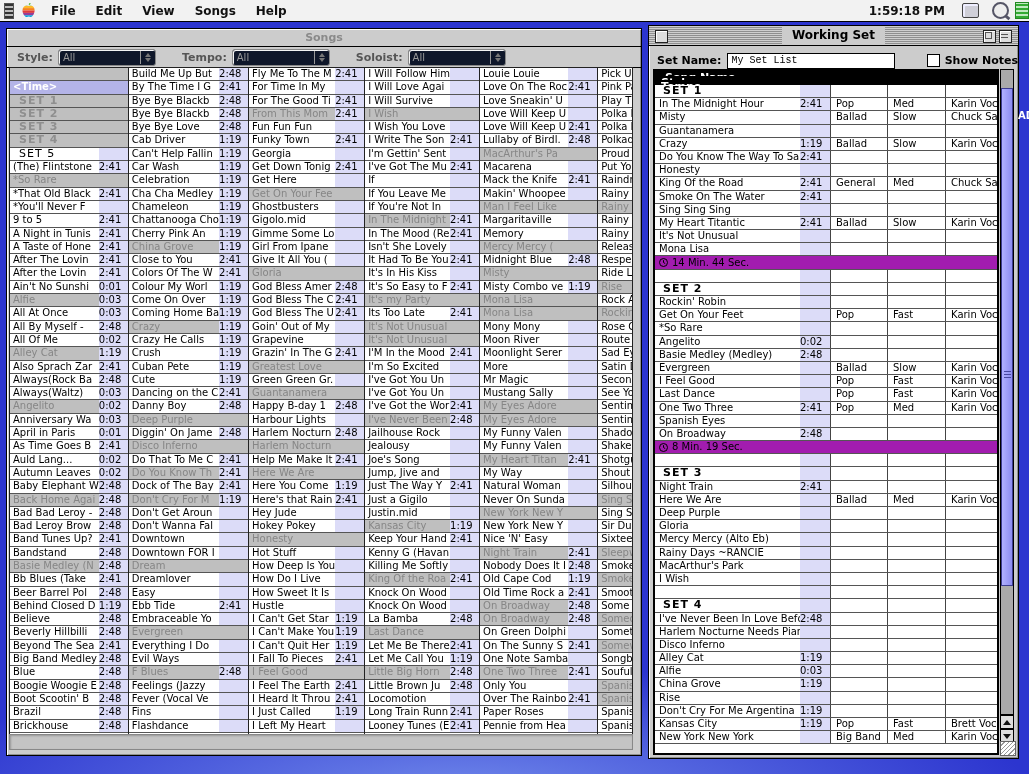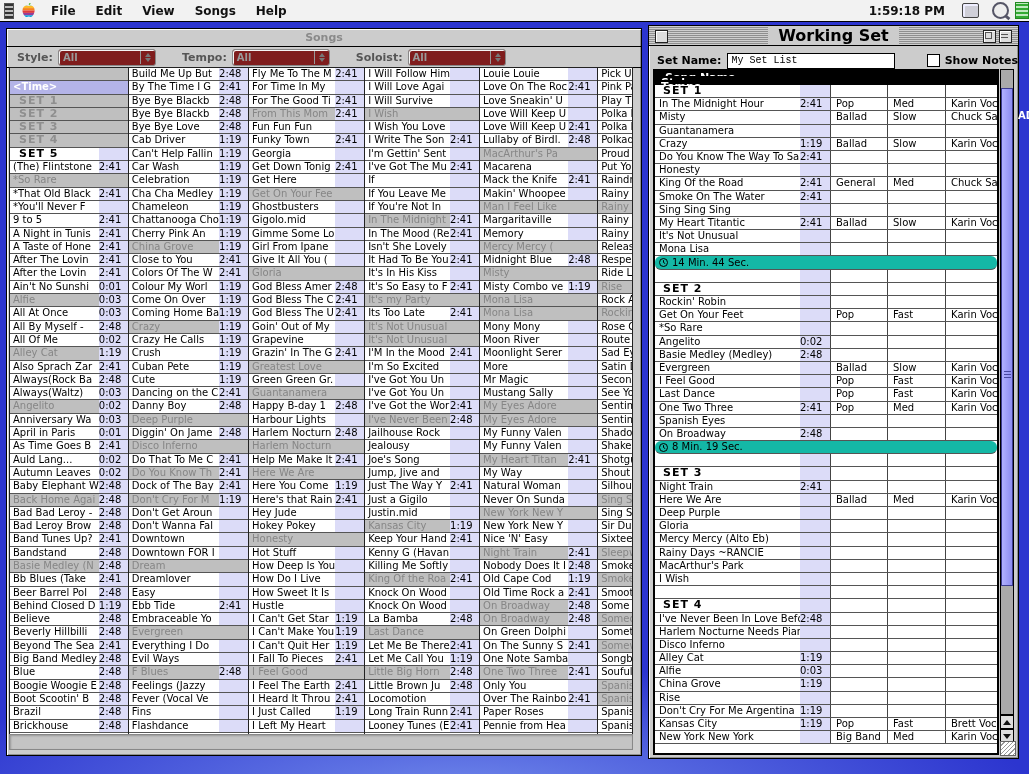--- a/index.html
+++ b/index.html
@@ -22,50 +22,50 @@
     background-image:repeating-linear-gradient(0deg,#3a3 0 2px,transparent 2px 4px);margin-right:0;}
   
   .window{position:absolute;background:#ccc;border:1px solid #000;box-shadow:inset 1px 1px 0 #fff,inset -1px -1px 0 #909090;}
   
   #songs-win{left:6px;top:28px;width:634px;height:726px;}
   #songs-title{height:17px;border-bottom:1px solid #000;display:flex;align-items:center;justify-content:center;
     color:#8a8a8a;font-size:11px;font-weight:bold;}
   #filterbar{height:20px;border-bottom:1px solid #000;display:flex;align-items:center;padding-left:10px;gap:26px;}
   .filter{display:flex;align-items:center;gap:5px;}
   .filter-label{font-size:11px;font-weight:bold;color:#555;}
-  .popup{width:96px;height:15px;border:1px solid #888;border-radius:3px;background:#7f1d1d;
-    display:flex;align-items:center;box-shadow:inset 1px 1px 0 #f4f4f4;font-weight:bold;}
+  .popup{width:96px;height:15px;border:1px solid #888;border-radius:3px;background:#0f172a;
+    display:flex;align-items:center;box-shadow:inset 1px 1px 0 #f4f4f4;}
   .popup-value{flex:1;font-size:10px;color:#9a9a9a;padding-left:4px;}
   .popup-arrows{width:14px;height:13px;border-left:1px solid #999;display:flex;flex-direction:column;align-items:center;justify-content:center;gap:1px;}
   .tri-up{width:0;height:0;border-left:3px solid transparent;border-right:3px solid transparent;border-bottom:4px solid #777;}
   .tri-dn{width:0;height:0;border-left:3px solid transparent;border-right:3px solid transparent;border-top:4px solid #777;}
   
   #songs-list{position:absolute;left:2px;right:8px;top:38px;height:666px;display:flex;border:1px solid #222;background:#fff;overflow:hidden;}
   .scol{flex:1;border-right:1px solid #222;display:flex;flex-direction:column;}
   .scol:last-child{border-right:none;}
   .srow{height:13.3px;box-sizing:border-box;border-bottom:1px solid #555;display:flex;background:#fff;overflow:hidden;}
   .sname{flex:1;font-size:10px;line-height:12px;padding-left:3px;white-space:nowrap;overflow:hidden;color:#000;}
   .stime{width:29px;font-size:10px;line-height:12px;background:#dcdcf8;white-space:nowrap;overflow:hidden;}
   .srow.g{background:#bfbfbf;}
   .srow.g .sname{color:#868686;}
   .srow.e{background:#bfbfbf;}
   .srow.t{background:#b4b4e8;}
   .srow.t .sname{color:#fff;font-weight:bold;}
   .srow.t .stime{background:#b4b4e8;}
   .srow.sg{background:#bfbfbf;}
   .srow.sg .sname{color:#8f8f8f;font-weight:bold;font-size:11px;letter-spacing:1px;padding-left:9px;}
-  .srow.sb .sname{font-weight:bold;font-size:11px;letter-spacing:1px;padding-left:9px;}
+  .srow.sb .sname{font-weight:normal;font-size:11px;letter-spacing:1px;padding-left:9px;}
   .stime.graycell{background:#bfbfbf;}
   #songs-footer{position:absolute;left:2px;right:8px;top:705px;height:14px;background:#c4c4c4;
     border:1px solid #888;box-shadow:inset 1px 1px 2px #999;}
   
   #ws-win{left:648px;top:25px;width:369px;height:732px;}
   #ws-titlebar{height:19px;border-bottom:1px solid #000;position:relative;display:flex;align-items:center;justify-content:center;
     background:repeating-linear-gradient(0deg,#cfcfcf 0 1px,#8f8f8f 1px 2px);}
-  #ws-title{background:#ccc;padding:0 10px;font-size:16px;font-weight:bold;color:#000;line-height:19px;}
+  #ws-title{background:#ccc;padding:0 10px;font-size:12px;font-weight:bold;color:#000;line-height:19px;}
   .tb-box{position:absolute;top:4px;width:11px;height:11px;background:#ddd;border:1px solid #222;box-shadow:inset 1px 1px 0 #fff;}
   #close-box{left:6px;}
   #zoom-box{right:22px;}
   #zoom-box::after{content:"";position:absolute;left:1px;top:1px;width:5px;height:5px;border:1px solid #555;}
   #shade-box{right:6px;}
   #shade-box::after{content:"";position:absolute;left:1px;top:3px;width:7px;border-top:1px solid #555;border-bottom:1px solid #555;height:2px;}
   #setname-row{position:absolute;left:8px;top:26px;right:0;height:17px;display:flex;align-items:center;}
   #setname-label{font-size:11px;font-weight:bold;}
   #setname-input{margin-left:6px;width:160px;height:14px;border:1px solid #000;background:#fff;font-family:Liberation Mono, monospace;font-size:10px;padding:0 3px;}
   #shownotes{margin-left:auto;display:flex;align-items:center;gap:5px;}
@@ -81,21 +81,21 @@
   .wh.solo{flex:1;}
   .wrow{height:13.2px;box-sizing:border-box;border-bottom:1px solid #555;display:flex;background:#fff;overflow:hidden;font-size:10px;line-height:12px;}
   .wc{box-sizing:border-box;border-right:1px solid #444;white-space:nowrap;overflow:hidden;}
   .wname{width:176px;display:flex;}
   .wname .nm{flex:1;padding-left:4px;overflow:hidden;white-space:nowrap;}
   .wname .tm{width:30px;background:#dcdcf8;}
   .wstyle{width:57px;padding-left:5px;}
   .wtempo{width:58px;padding-left:5px;}
   .wsolo{flex:1;padding-left:5px;border-right:none;}
   .wrow.set .nm{font-weight:bold;font-size:11px;letter-spacing:1px;padding-left:8px;}
-  .wrow.total{background:#14b8a6;border-radius:6px;}
+  .wrow.total{background:#a21caf;}
   .wtotal{display:flex;align-items:center;gap:4px;padding-left:4px;width:100%;}
   
   #ws-scroll{position:absolute;right:4px;top:43px;width:14px;height:646px;background:#aaa;border:1px solid #000;box-sizing:border-box;}
   #ws-thumb{position:absolute;left:0;top:18px;width:12px;height:498px;background:linear-gradient(90deg,#b0b0ff,#8c8cf0);border:1px solid #3c3c90;box-sizing:border-box;}
   #ws-grip{position:absolute;left:2px;top:282px;width:7px;height:7px;
     background:repeating-linear-gradient(0deg,#4848a0 0 1px,transparent 1px 3px);}
   .sb-arrow{position:absolute;right:4px;width:14px;height:14px;background:#ddd;border:1px solid #000;box-sizing:border-box;display:flex;align-items:center;justify-content:center;}
   #arrow-up{top:689px;}
   #arrow-dn{top:703px;}
   .ar-up{width:0;height:0;border-left:4px solid transparent;border-right:4px solid transparent;border-bottom:5px solid #111;}

